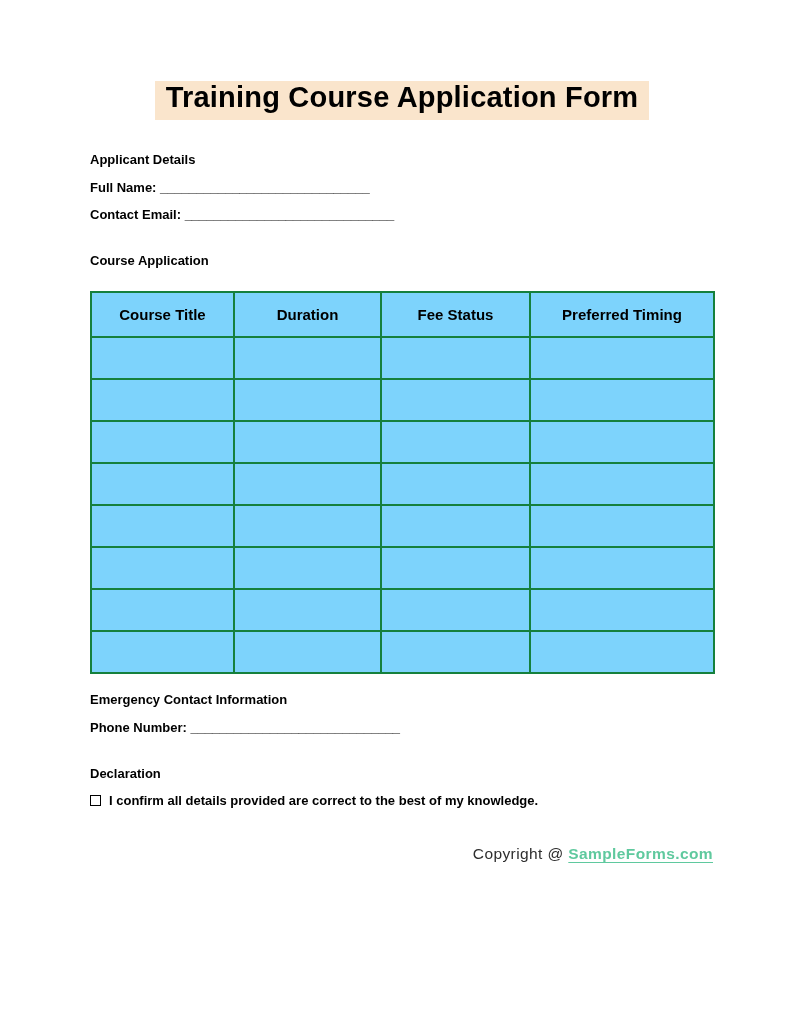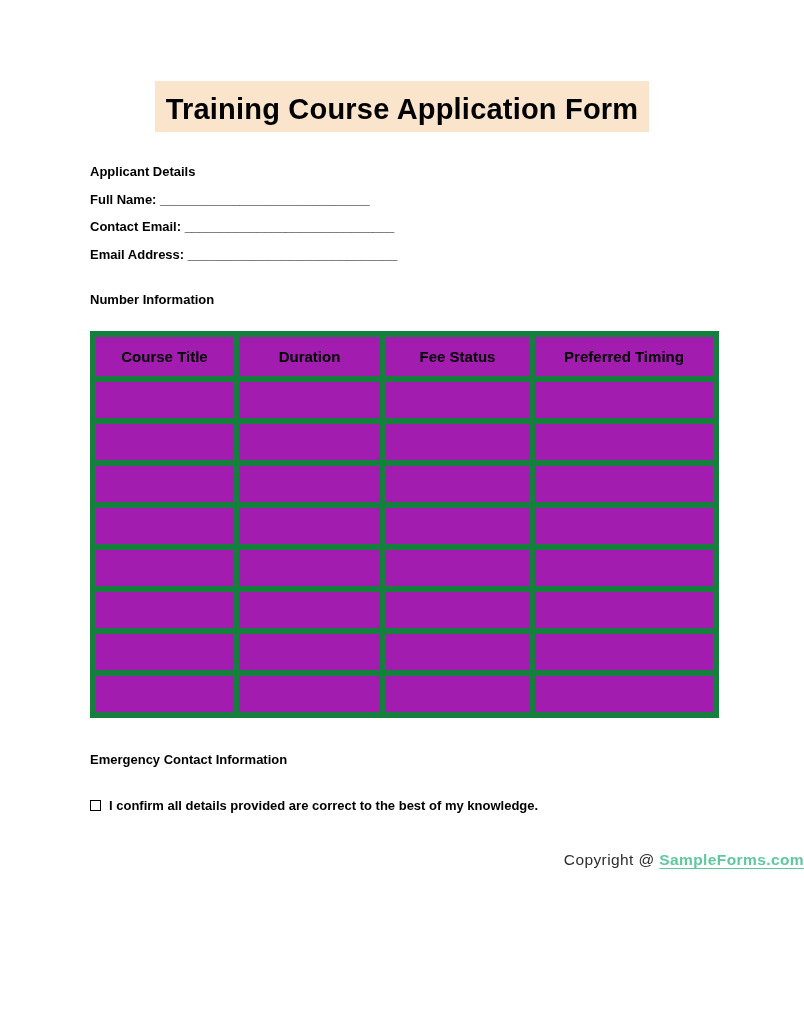--- a/index.html
+++ b/index.html
@@ -21,45 +21,45 @@
   .title-row {
     text-align: center;
     padding-top: 81px;
   }
   .doc-title {
     display: inline-block;
     background: #fae5cc;
     font-size: 29px;
     font-weight: 700;
     line-height: 1.15;
-    padding: 12px 11px 6px 11px;
+    padding: 0 11px 6px 11px;
     letter-spacing: 0.2px;
   }
   .content {
     padding: 0 91px 0 90px; 
   }
   .text-block {
     font-size: 13px;
     font-weight: 700;
     line-height: 27.5px;
   }
   .sec-applicant   { margin-top: 26px; }
   .sec-course-head { margin-top: 18px; }
-  .sec-emergency   { margin-top: 28px; }
+  .sec-emergency   { margin-top: 12px; }
   .sec-declaration { margin-top: 20px; line-height: 26.5px; }
   .field-line .blank { font-weight: 700; letter-spacing: 0; }
   table.course-table {
     border-collapse: collapse;
     table-layout: fixed;
     width: 623px;
     margin-top: 17px;
   }
   .course-table th, .course-table td {
-    border: 6px solid #15803d;
-    background: #a21caf;
+    border: 2px solid #15803d;
+    background: #7dd3fc;
   }
   .course-table th {
     height: 45px;
     font-size: 15px;
     font-weight: 700;
     text-align: center;
     vertical-align: middle;
   }
   .course-table td {
     height: 42px;
@@ -69,20 +69,21 @@
     width: 11px;
     height: 11px;
     border: 1.6px solid #000000;
     margin-right: 8px;
     vertical-align: -1px;
     background: #ffffff;
   }
   .decl-item { white-space: nowrap; }
   .footer {
     margin-top: 31px;
+    padding-right: 91px;
     text-align: right;
     font-size: 15.5px;
     font-weight: 400;
     color: #2e2e2e;
     letter-spacing: 0.4px;
   }
   .footer-link {
     color: #5fc99e;
     font-weight: 700;
     text-decoration: underline;
@@ -104,27 +105,23 @@
     <div class="text-block sec-applicant">
       <div>Applicant Details</div>
       <div class="field-line">
         <span>Full Name:</span>
         <span class="blank">_____________________________</span>
       </div>
       <div class="field-line">
         <span>Contact Email:</span>
         <span class="blank">_____________________________</span>
       </div>
-      <div class="field-line">
-        <span>Email Address:</span>
-        <span class="blank">_____________________________</span>
-      </div>
     </div>
 
-    <div class="text-block sec-course-head">Number Information</div>
+    <div class="text-block sec-course-head">Course Application</div>
 
     <table class="course-table">
       <colgroup>
         <col style="width:143px">
           <col style="width:147px">
           <col style="width:149px">
           <col style="width:184px">
       </colgroup>
       <thead>
         <tr>
@@ -181,23 +178,28 @@
             <td></td>
             <td></td>
             <td></td>
             <td></td>
           </tr>
         </tbody>
     </table>
 
     <div class="text-block sec-emergency">
       <div>Emergency Contact Information</div>
+      <div class="field-line">
+        <span>Phone Number:</span>
+        <span class="blank">_____________________________</span>
+      </div>
     </div>
 
     <div class="text-block sec-declaration">
+      <div>Declaration</div>
       <div class="decl-item">
         <span class="checkbox-square"></span><span>I confirm all details provided are correct to the best of my knowledge.</span>
       </div>
     </div>
 
   </div>
 
   <div class="footer">
     <span>Copyright @</span>
     <span class="footer-link">SampleForms.com</span>

